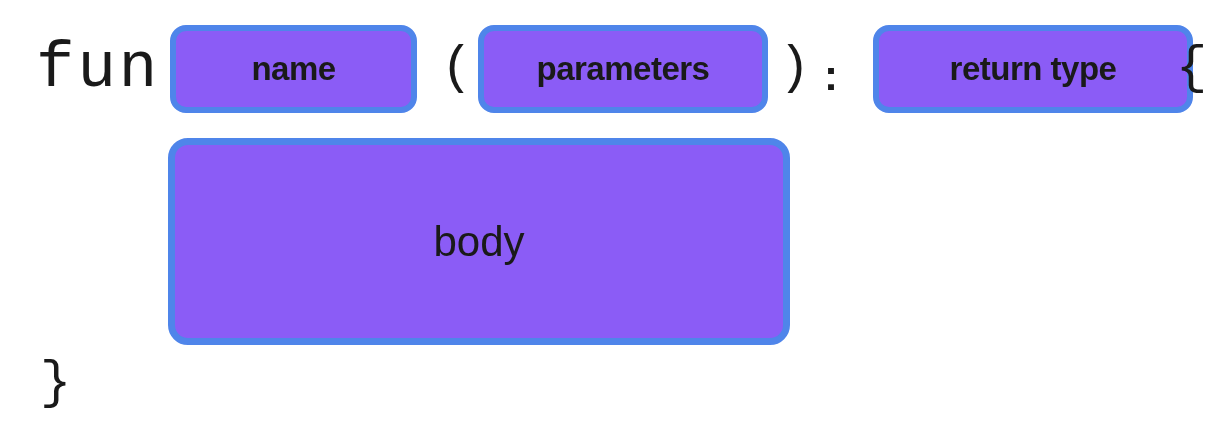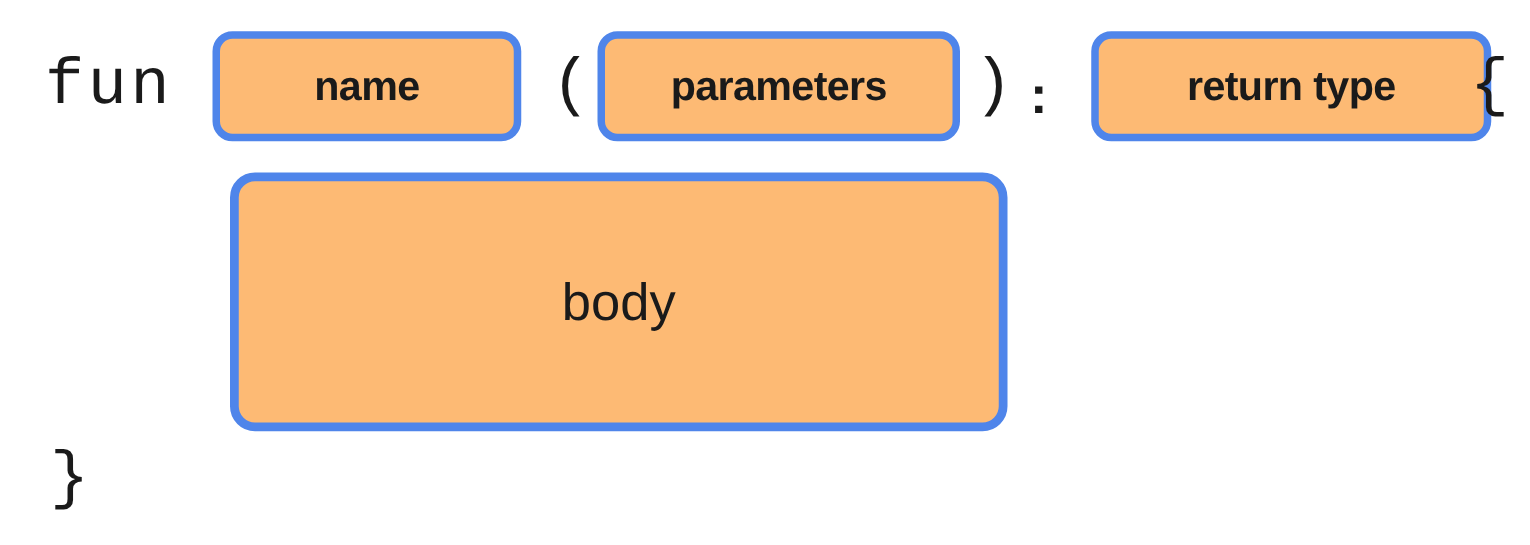--- a/index.html
+++ b/index.html
@@ -21,26 +21,26 @@
     justify-content: center;
   }
   .code {
     font-family: "Liberation Mono", "DejaVu Sans Mono", monospace;
     font-size: 52px;
     font-weight: 400;
     color: var(--ink, #1a1a1a);
     line-height: 1;
     white-space: pre;
   }
-  .kw { letter-spacing: 3px; font-size: 52px; }
+  .kw { letter-spacing: 3px; font-size: 64px; }
   .slot {
     box-sizing: border-box;
     border: 6px solid var(--accent, #4f85ea);
     border-radius: 16px;
-    background: #fdba74;
+    background: #8b5cf6;
     display: flex;
     align-items: center;
     justify-content: center;
   }
   .label {
     font-family: "Liberation Sans", "DejaVu Sans", sans-serif;
     font-weight: 700;
     font-size: 33px;
     color: var(--ink, #1a1a1a);
     letter-spacing: -0.5px;
@@ -62,21 +62,20 @@
   }
   .open-brace  { left: 1176px; }
   .slot-body {
     position: absolute;
     left: 168px;
     top: 138px;
     width: 622px;
     height: 207px;
     border-width: 7px;
     border-radius: 20px;
-    margin-left: 16px;
   }
   .body-label { font-size: 42px; font-weight: 500; letter-spacing: 0; }
   .close-brace {
     position: absolute;
     left: 40px;
     top: 358px;
   }
 </style>
 </head>
 <body>

